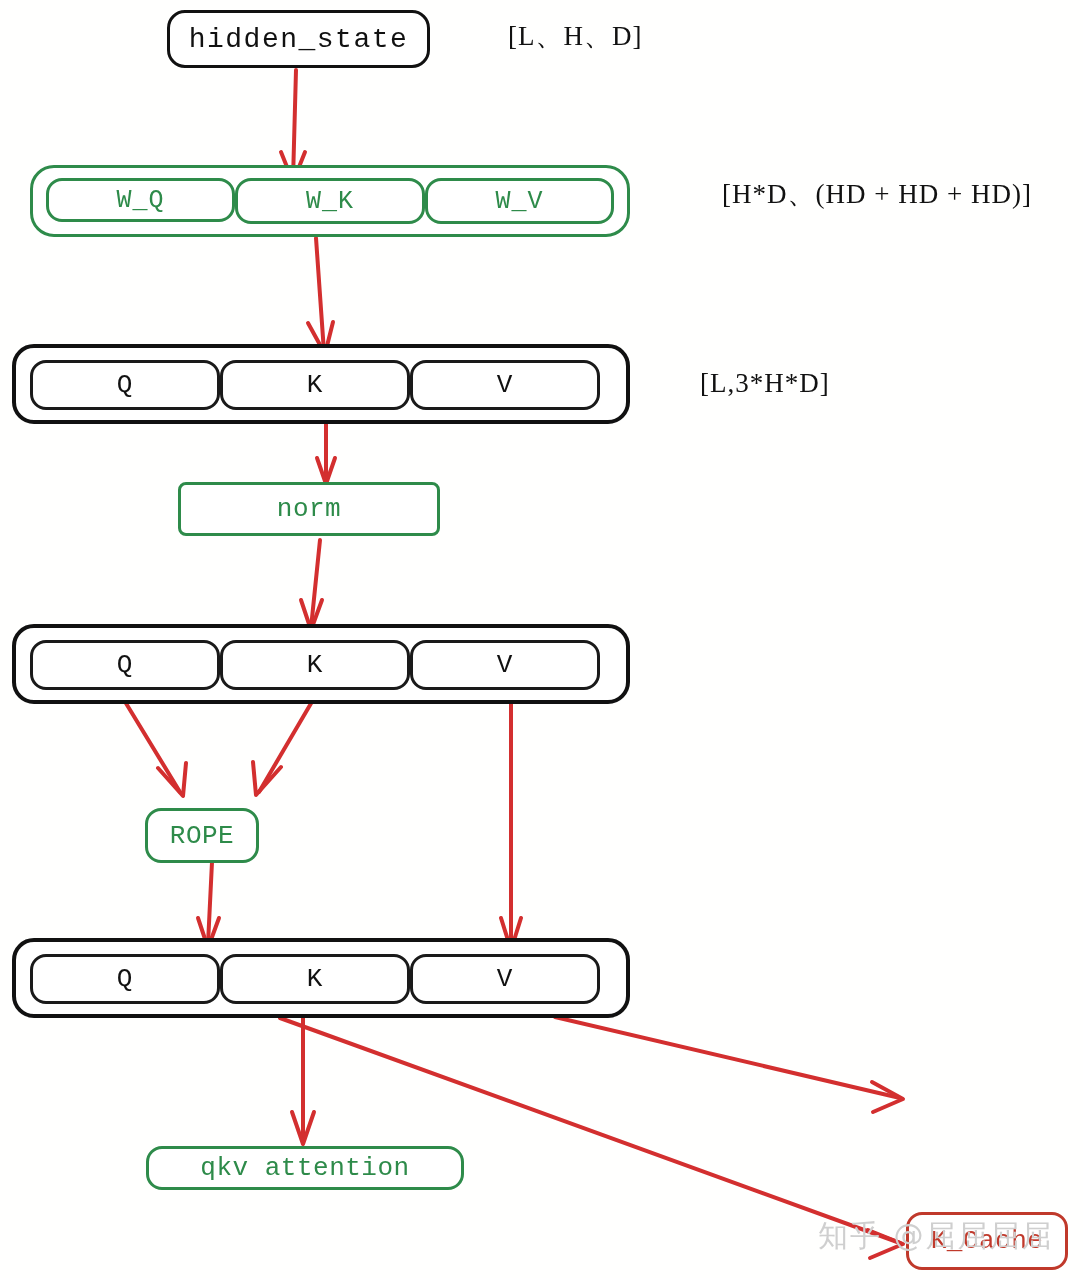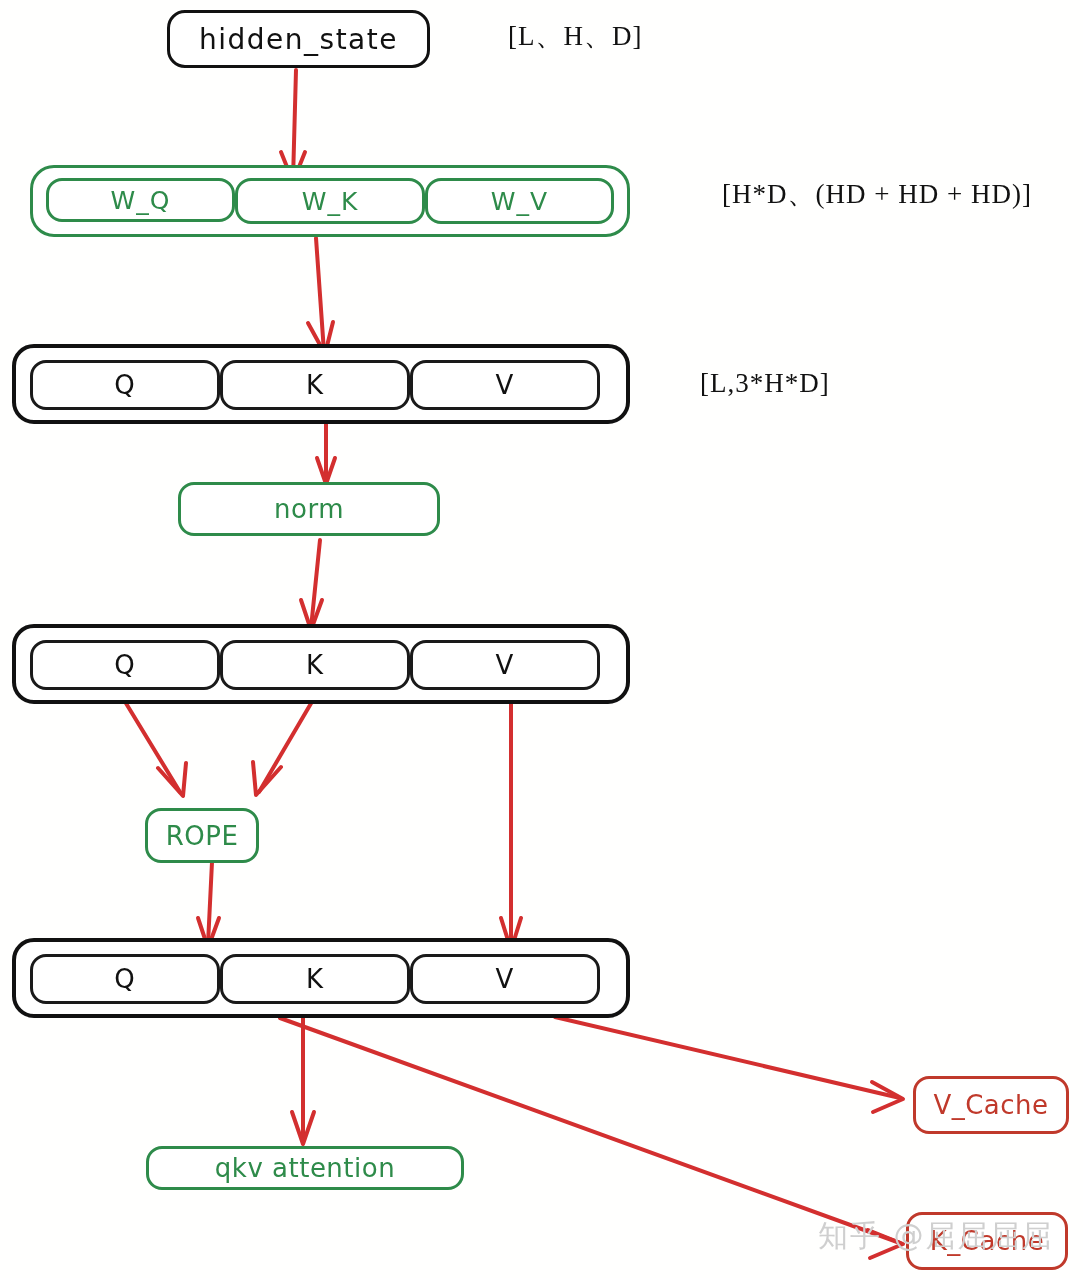--- a/index.html
+++ b/index.html
@@ -19,20 +19,21 @@
   }
 
   .node {
     position: absolute;
     box-sizing: border-box;
     display: flex;
     align-items: center;
     justify-content: center;
     text-align: center;
     background: #ffffff;
+    font-family: Liberation Mono, monospace;
   }
 
   
   .outer-black {
     border: 4px solid #111111;
     border-radius: 22px;
   }
   .inner-black {
     border: 3px solid #1a1a1a;
     border-radius: 16px;
@@ -183,21 +184,21 @@
     <span>Q</span>
   </div>
   <div class="node inner-black" style="left:220px; top:360px; width:190px; height:50px;">
     <span>K</span>
   </div>
   <div class="node inner-black" style="left:410px; top:360px; width:190px; height:50px;">
     <span>V</span>
   </div>
   <div class="annot" style="left:700px; top:368px;">[L,3*H*D]</div>
 
-  <div class="node green-box" style="left:178px; top:482px; width:262px; height:54px;">
+  <div class="node green-box" style="left:178px; top:482px; width:262px; height:54px;border-radius:8px;">
     <span>norm</span>
   </div>
 
   <div class="node outer-black" style="left:12px; top:624px; width:618px; height:80px;"></div>
   <div class="node inner-black" style="left:30px; top:640px; width:190px; height:50px;">
     <span>Q</span>
   </div>
   <div class="node inner-black" style="left:220px; top:640px; width:190px; height:50px;">
     <span>K</span>
   </div>
@@ -217,22 +218,19 @@
     <span>K</span>
   </div>
   <div class="node inner-black" style="left:410px; top:954px; width:190px; height:50px;">
     <span>V</span>
   </div>
 
   <div class="node green-box" style="left:146px; top:1146px; width:318px; height:44px;">
     <span>qkv attention</span>
   </div>
 
-  <div class="node red-box" style="left:913px; top:1076px; width:156px; height:58px;">
-    <span>V_Cache</span>
-  </div>
   <div class="node red-box" style="left:906px; top:1212px; width:162px; height:58px;">
     <span>K_Cache</span>
   </div>
 
   <div class="watermark" style="left:808px; top:1216px;">知乎 @屈屈屈屈</div>
 
 </div>
 
 </body></html>

